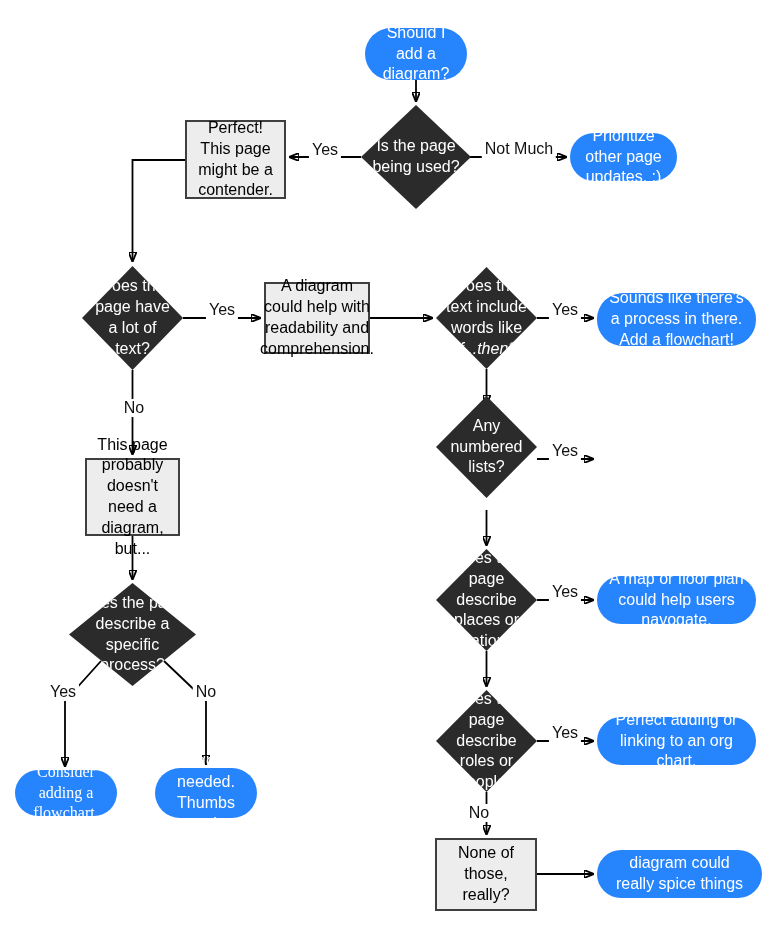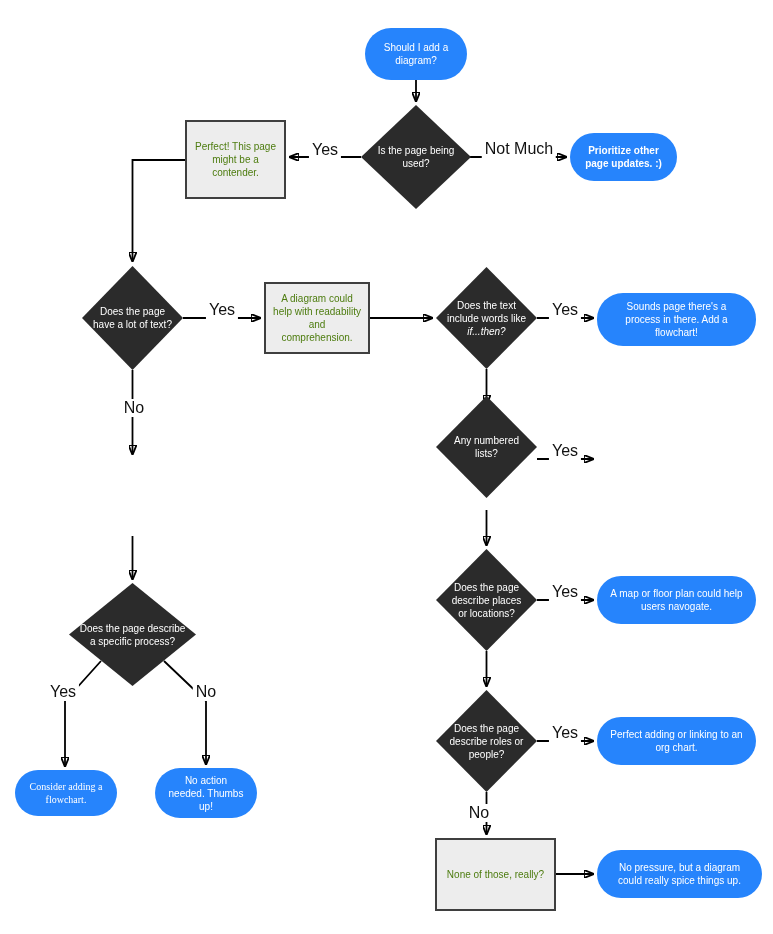--- a/index.html
+++ b/index.html
@@ -5,34 +5,34 @@
   * { margin:0; padding:0; box-sizing:border-box; }
   html,body { background:#ffffff; font-family:"Liberation Sans", sans-serif; }
   .canvas {
     position:relative; width:773px; height:934px; background:#ffffff; overflow:hidden;
   }
   svg.wires { position:absolute; left:0; top:0; pointer-events:none; }
   svg.wires path { stroke:var(--line,#000); stroke-width:1.8; fill:none; }
 
   .node {
     position:absolute; display:flex; align-items:center; justify-content:center;
-    text-align:center; font-size:10px; line-height:1.3;
+    text-align:center; font-size:16px; line-height:1.3;
   }
   .pill {
     background:var(--pill-bg,#2684FC); color:var(--pill-text,#fff);
     border-radius:26px; padding:6px 12px;
   }
   .diamond {
     background:var(--diamond-bg,#2B2B2B); color:var(--diamond-text,#fff);
     clip-path:polygon(50% 0,100% 50%,50% 100%,0 50%);
     padding:0 10px;
   }
   .rect {
     background:var(--rect-bg,#EDEDED); border:2px solid var(--rect-border,#3F3F3F);
-    color:#4d7c0f; padding:6px;
+    color:#000000; padding:6px;
   }
   .edge-label {
     position:absolute; transform:translate(-50%,-50%);
     background:#ffffff; padding:0 3px; font-size:16px; color:var(--label-text,#111);
     white-space:nowrap;
   }
   .italic { font-style:italic; }
 </style>
 </head>
 <body>
@@ -63,51 +63,52 @@
     <path d="M132.5 370 V454" marker-end="url(#arrow)"></path>
     <path d="M132.5 536 V579" marker-end="url(#arrow)"></path>
     <path d="M101 661 L65 701 V766" marker-end="url(#arrow)"></path>
     <path d="M164 661 L206 701 V764" marker-end="url(#arrow)"></path>
   </svg>
 
   <div class="node pill" style="left:365px;top:28px;width:102px;height:52px;">Should I add a diagram?</div>
 
   <div class="node diamond" style="left:361px;top:105px;width:110px;height:104px;">Is the page being used?</div>
 
-  <div class="node pill" style="left:570px;top:133px;width:107px;height:48px;font-weight:bold;">Prioritize other page updates. :)</div>
+  <div class="node pill" style="left:570px;top:133px;width:107px;height:48px;">Prioritize other page updates. :)</div>
 
   <div class="node rect" style="left:185px;top:120px;width:101px;height:79px;">Perfect! This page might be a contender.</div>
 
   <div class="node diamond" style="left:82px;top:266px;width:101px;height:104px;">Does the page have a lot of text?</div>
 
   <div class="node rect" style="left:264px;top:282px;width:106px;height:72px;">A diagram could help with readability and comprehension.</div>
 
   <div class="node diamond" style="left:436px;top:267px;width:101px;height:102px;justify-content:flex-end;">
     <div>
       <span>Does the text include words like </span><span class="italic">if...then?</span>
     </div>
   </div>
 
-  <div class="node pill" style="left:597px;top:293px;width:159px;height:53px;">Sounds page there's a process in there. Add a flowchart!</div>
+  <div class="node pill" style="left:597px;top:293px;width:159px;height:53px;">Sounds like there's a process in there. Add a flowchart!</div>
 
   <div class="node diamond" style="left:436px;top:396px;width:101px;height:102px;">Any numbered lists?</div>
 
 
   <div class="node diamond" style="left:436px;top:549px;width:101px;height:102px;">Does the page describe places or locations?</div>
 
   <div class="node pill" style="left:597px;top:576px;width:159px;height:48px;">A map or floor plan could help users navogate.</div>
 
   <div class="node diamond" style="left:436px;top:690px;width:101px;height:102px;">Does the page describe roles or people?</div>
 
   <div class="node pill" style="left:597px;top:717px;width:159px;height:48px;">Perfect adding or linking to an org chart.</div>
 
-  <div class="node rect" style="left:435px;top:838px;width:121px;height:73px;">None of those, really?</div>
+  <div class="node rect" style="left:435px;top:838px;width:102px;height:73px;">None of those, really?</div>
 
   <div class="node pill" style="left:597px;top:850px;width:165px;height:48px;">No pressure, but a diagram could really spice things up.</div>
 
+  <div class="node rect" style="left:85px;top:458px;width:95px;height:78px;">This page probably doesn't need a diagram, but...</div>
 
   <div class="node diamond" style="left:69px;top:583px;width:127px;height:103px;">Does the page describe a specific process?</div>
 
   <div class="node pill" style="left:15px;top:770px;width:102px;height:46px;font-family:Liberation Serif, serif;">Consider adding a flowchart.</div>
 
   <div class="node pill" style="left:155px;top:768px;width:102px;height:50px;">No action needed. Thumbs up!</div>
 
   <div class="edge-label" style="left:325px;top:150px;">Yes</div>
   <div class="edge-label" style="left:519px;top:149px;">Not Much</div>
   <div class="edge-label" style="left:222px;top:310px;">Yes</div>

